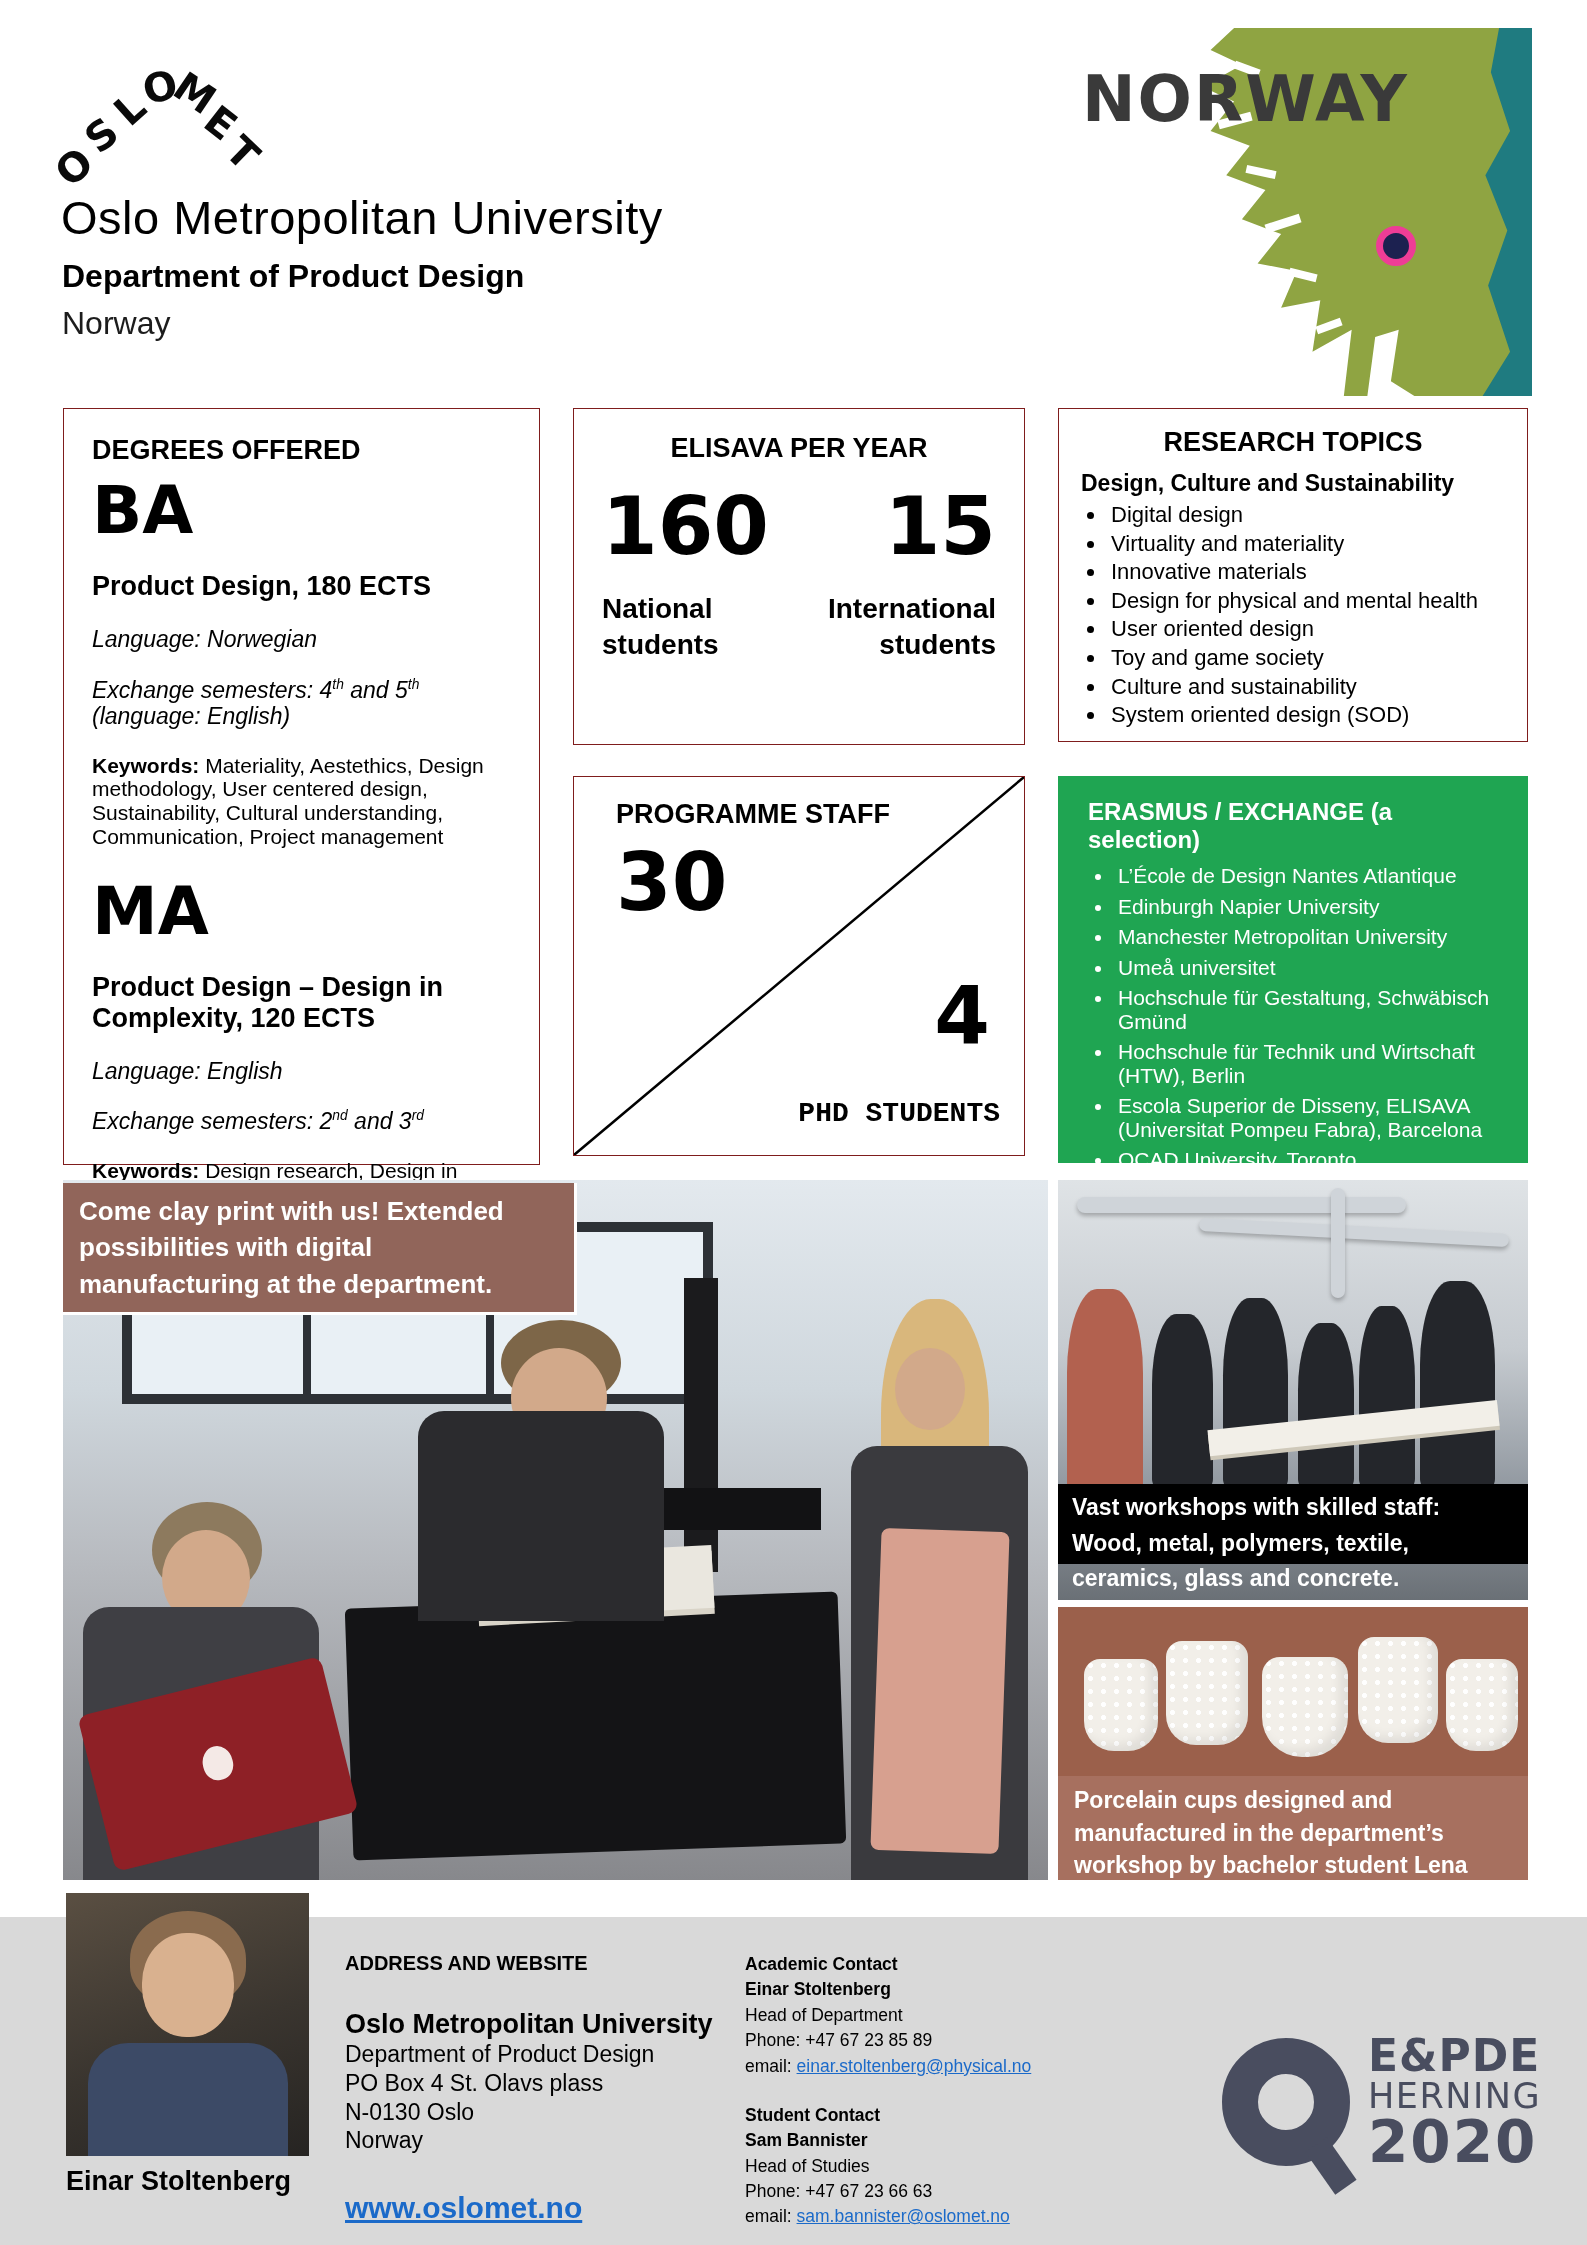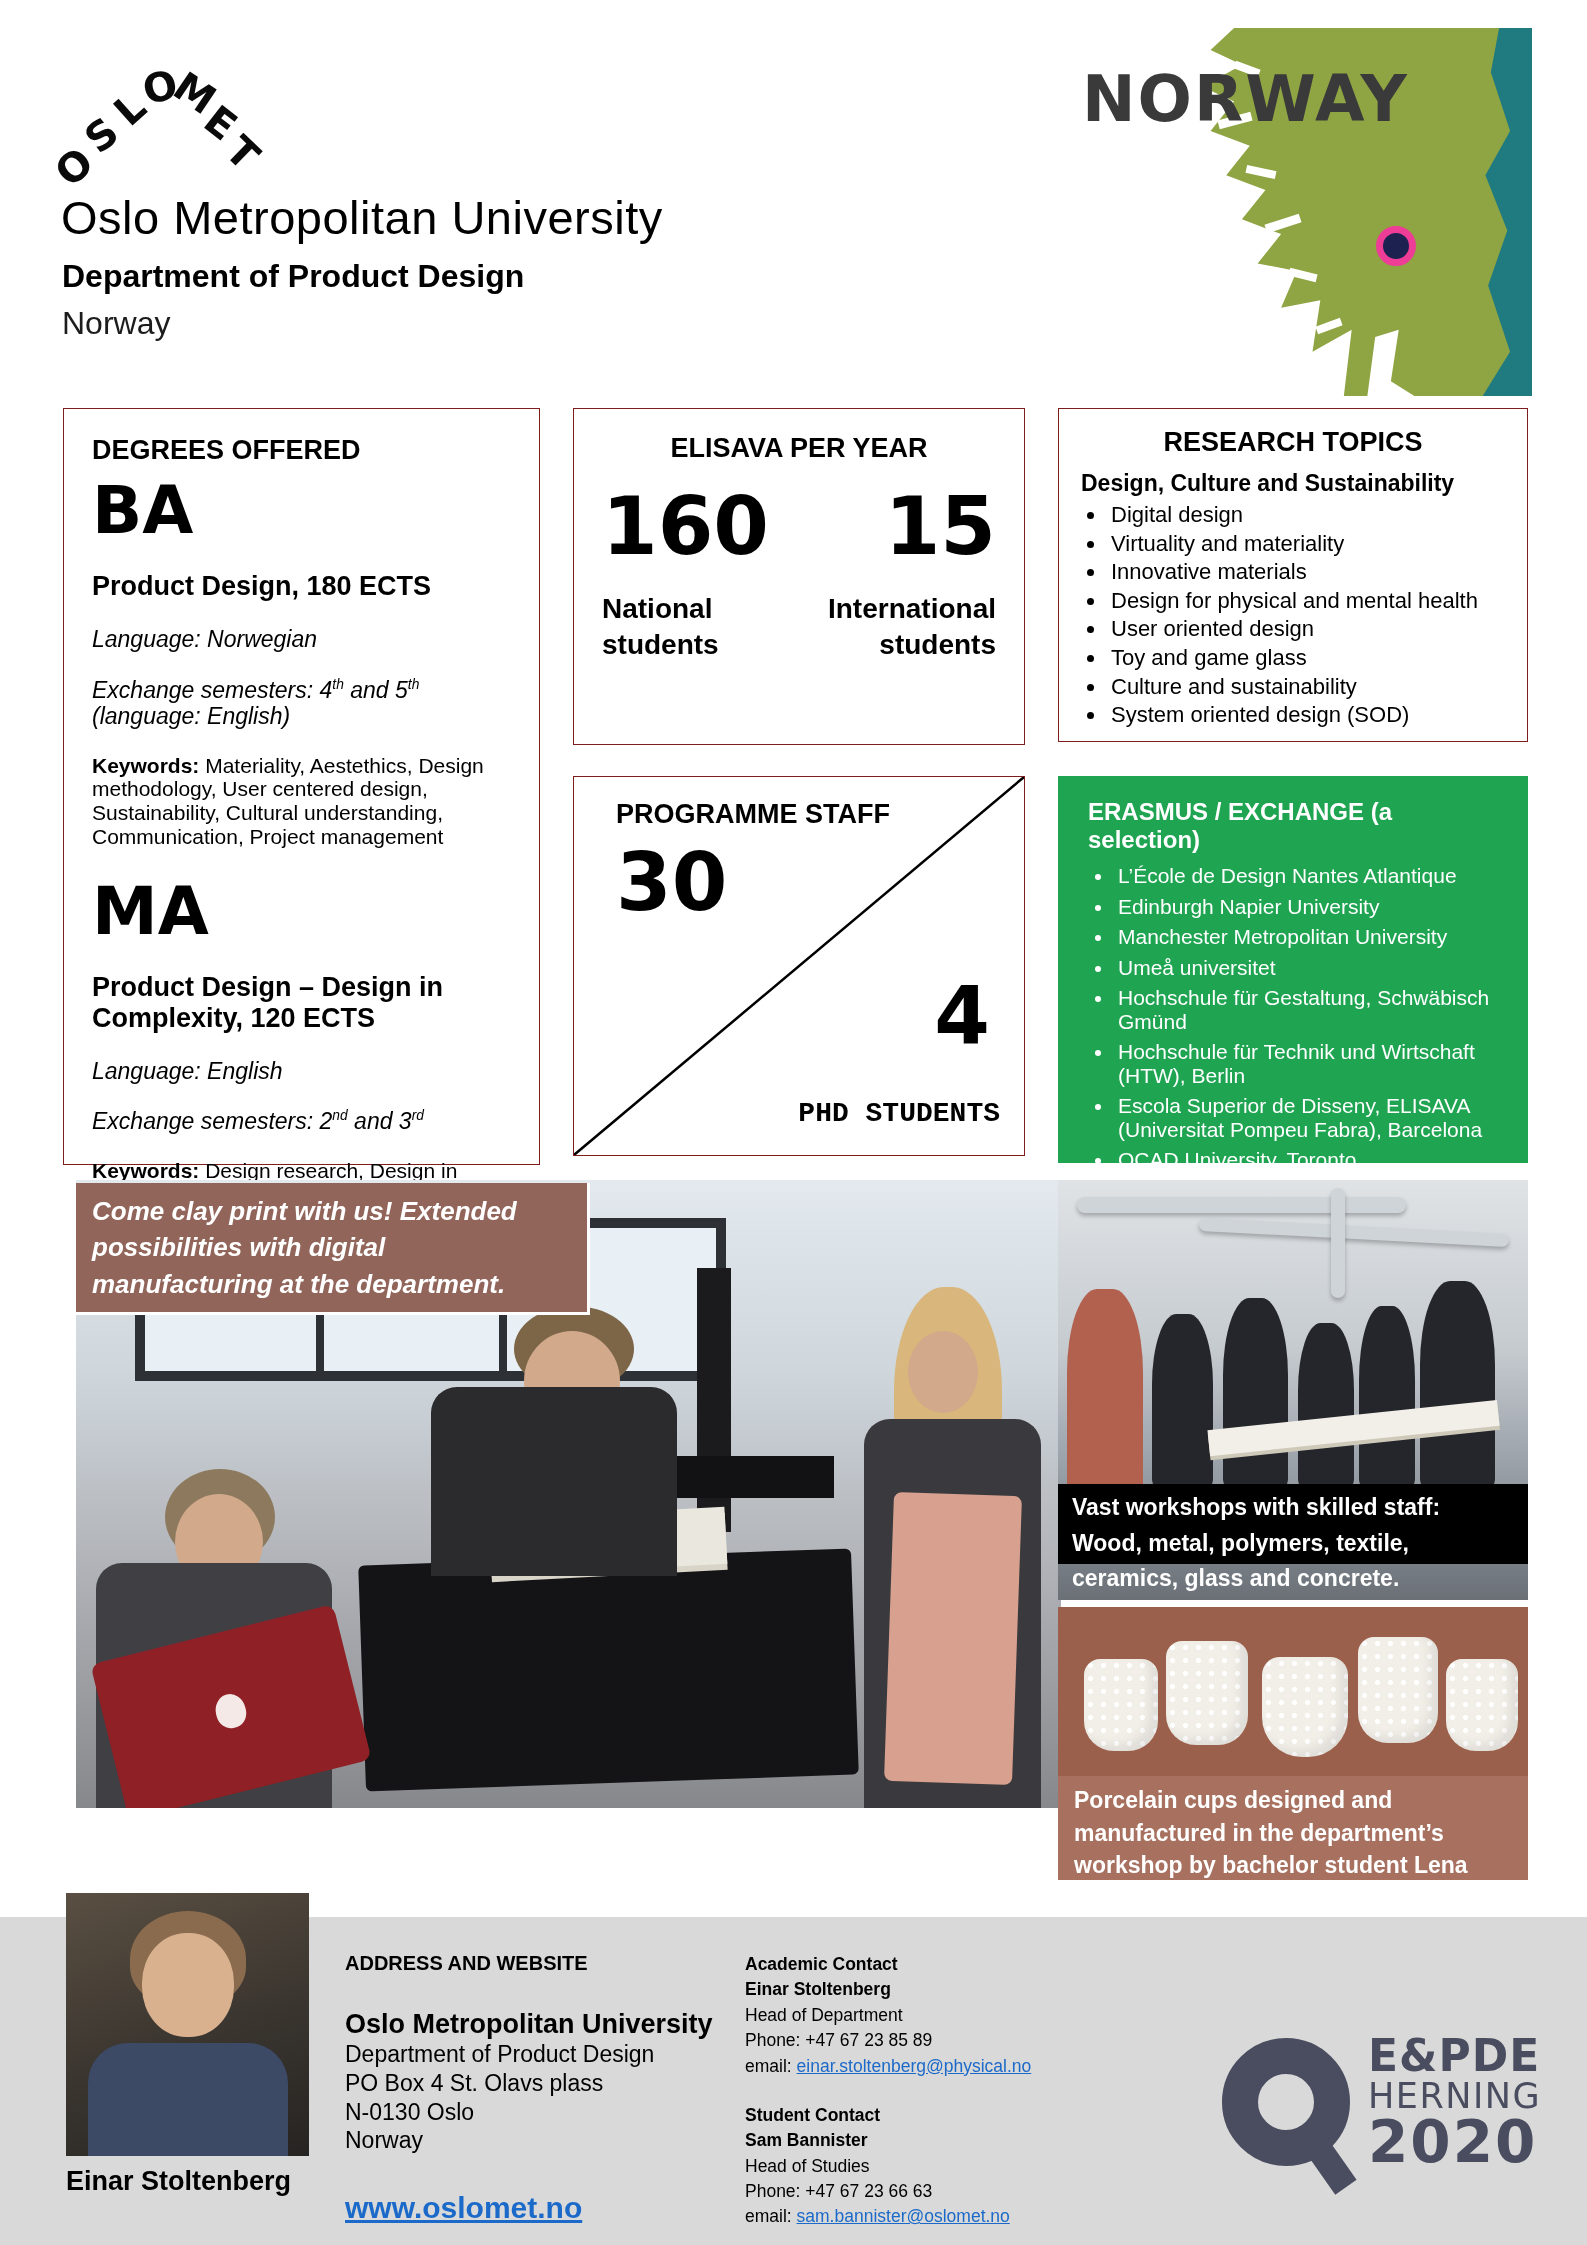--- a/index.html
+++ b/index.html
@@ -72,22 +72,22 @@
   .research-box li { font-size:22px; line-height:1.3; padding-left:4px; }
 
   .erasmus-box { left:1058px; top:776px; width:470px; height:387px; background:#1FA552; color:#fff;
     border:none; padding:22px 30px; }
   .erasmus-title { font-size:24px; font-weight:700; }
   .erasmus-box ul { list-style:disc outside; padding-left:26px; margin-top:10px; }
   .erasmus-box li { font-size:21px; line-height:1.12; padding-left:4px; margin-bottom:7px; }
 
   
   .photo { position:absolute; overflow:hidden; }
-  .photo-clay { left:76px; top:1180px; width:985px; height:628px;
-    background:linear-gradient(180deg,#e3e9ee 0%,#cfd7dd 30%,#b7babf 55%,#87888c 100%);font-style:italic; }
+  .photo-clay { left:63px; top:1180px; width:985px; height:700px;
+    background:linear-gradient(180deg,#e3e9ee 0%,#cfd7dd 30%,#b7babf 55%,#87888c 100%); }
   .clay-caption { position:absolute; left:0; top:3px; width:514px; background:#91655A; color:#fff;
     font-size:26px; font-weight:700; line-height:1.4; padding:10px 16px; border-right:3px solid #fff;
     border-bottom:3px solid #fff; z-index:5; }
   .window-band { position:absolute; left:6%; top:6%; width:60%; height:26%; background:#e9f0f5;
     border:10px solid #2d3136; }
   .window-mullion { position:absolute; top:0; width:8px; height:100%; background:#2d3136; }
   .gantry-col { position:absolute; left:63%; top:14%; width:34px; height:42%; background:#1b1b1d; }
   .gantry-arm { position:absolute; left:37%; top:44%; width:40%; height:42px; background:#121214; }
   .machine-base { position:absolute; left:29%; top:60%; width:50%; height:36%; background:#141416;
     border-radius:6px; transform:rotate(-2deg); }
@@ -225,21 +225,21 @@
 
   <div class="box research-box">
     <div class="box-title centered">RESEARCH TOPICS</div>
     <div class="research-sub">Design, Culture and Sustainability</div>
     <ul>
       <li>Digital design</li>
       <li>Virtuality and materiality</li>
       <li>Innovative materials</li>
       <li>Design for physical and mental health</li>
       <li>User oriented design</li>
-      <li>Toy and game glass</li>
+      <li>Toy and game society</li>
       <li>Culture and sustainability</li>
       <li>System oriented design (SOD)</li>
     </ul>
   </div>
 
   <div class="box erasmus-box">
     <div class="erasmus-title">ERASMUS / EXCHANGE (a selection)</div>
     <ul>
       <li>L’École de Design Nantes Atlantique</li>
       <li>Edinburgh Napier University</li>

